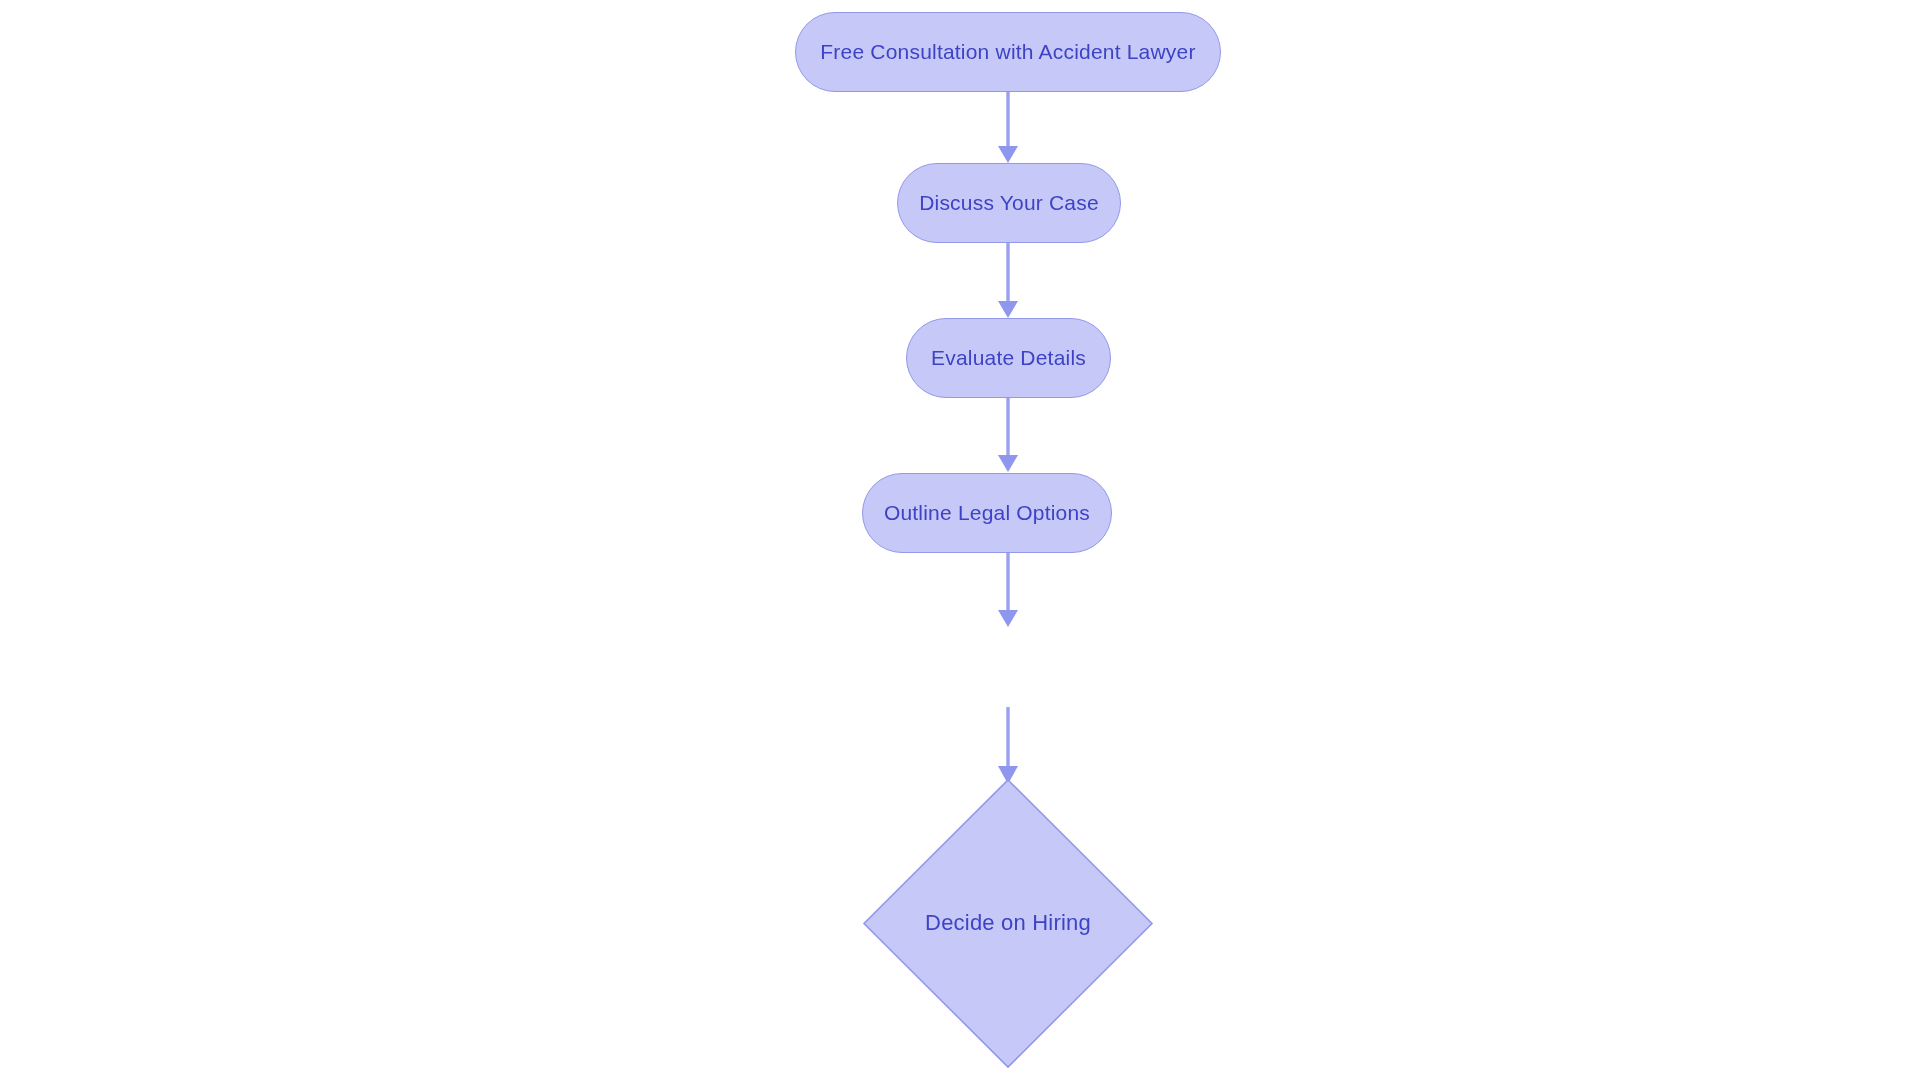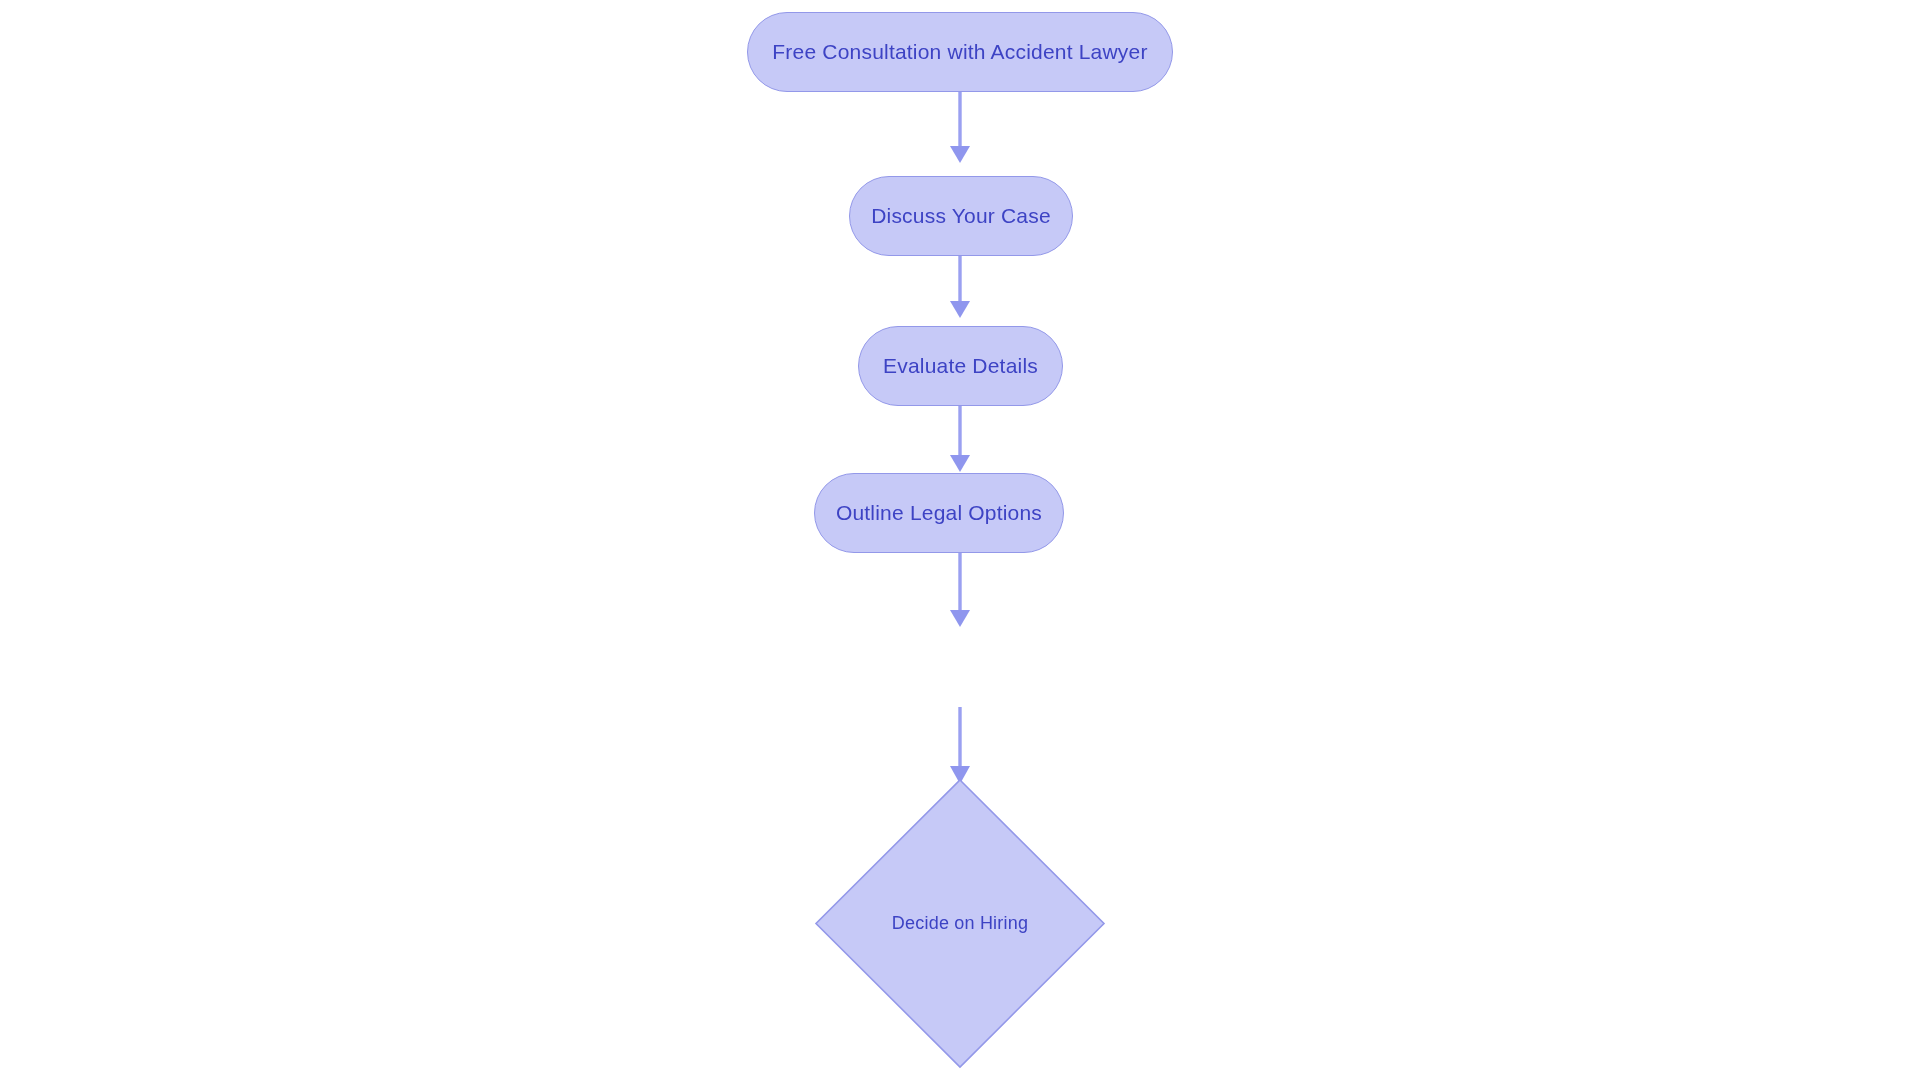--- a/index.html
+++ b/index.html
@@ -7,20 +7,21 @@
     padding: 0;
     background: #ffffff;
   }
   .canvas {
     position: relative;
     width: 1602px;
     height: 1083px;
     background: #ffffff;
     font-family: "Liberation Sans", "DejaVu Sans", sans-serif;
     overflow: hidden;
+    margin-left: 48px;
   }
   .arrows-layer {
     position: absolute;
     left: 0;
     top: 0;
     width: 1920px;
     height: 1083px;
   }
   .arrow-line {
     stroke: #9aa0f1;
@@ -48,27 +49,27 @@
     font-size: 21px;
     letter-spacing: 0.2px;
     white-space: nowrap;
   }
   .diamond-label {
     position: absolute;
     left: 960px;
     top: 923px;
     transform: translate(-50%, -50%);
     color: #3d43c4;
-    font-size: 18px;
+    font-size: 22px;
     letter-spacing: 0.2px;
     white-space: nowrap;
   }
   .n1 { left: 747px; top: 12px;  width: 426px; }
-  .n2 { left: 849px; top: 176px; width: 224px; }
-  .n3 { left: 858px; top: 326px; width: 205px; }
+  .n2 { left: 849px; top: 163px; width: 224px; }
+  .n3 { left: 858px; top: 318px; width: 205px; }
   .n4 { left: 814px; top: 473px; width: 250px; }
   .n5 { left: 868px; top: 627px; width: 185px; }
 </style>
 </head>
 <body>
 
 <div class="canvas">
 
   <svg class="arrows-layer" width="1920" height="1083" viewBox="0 0 1920 1083" xmlns="http://www.w3.org/2000/svg">
     <g>

